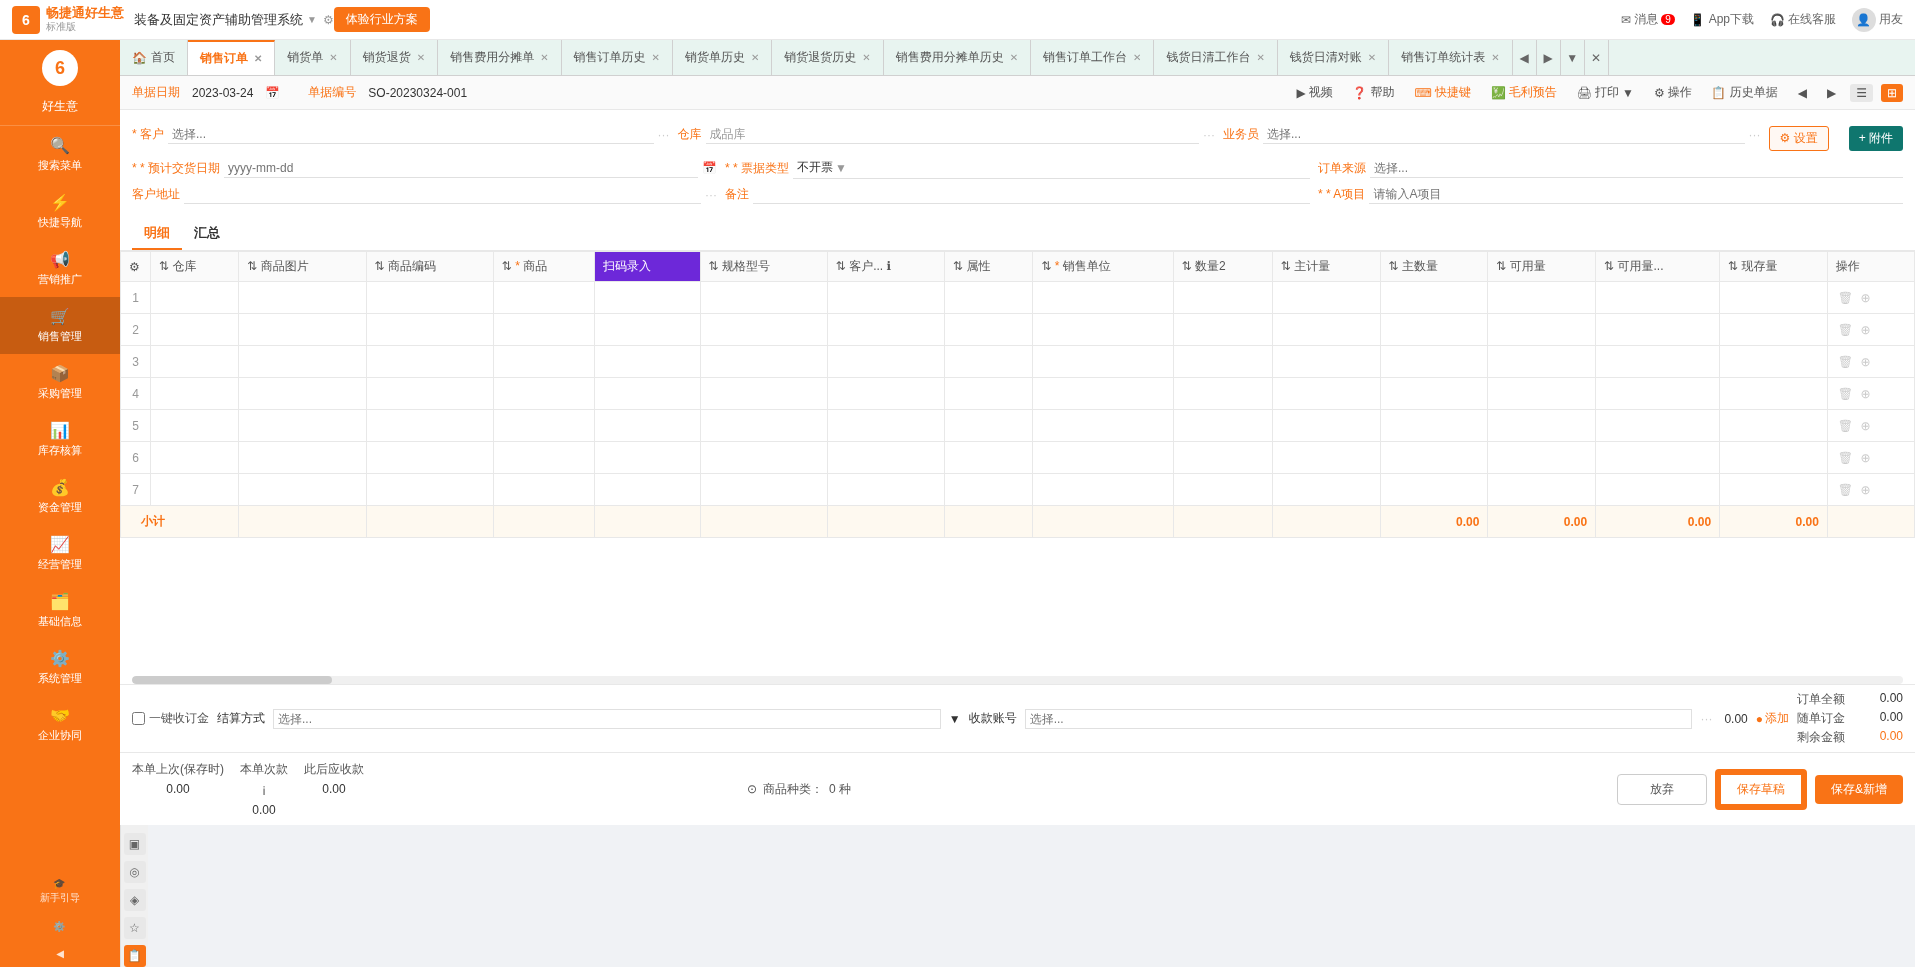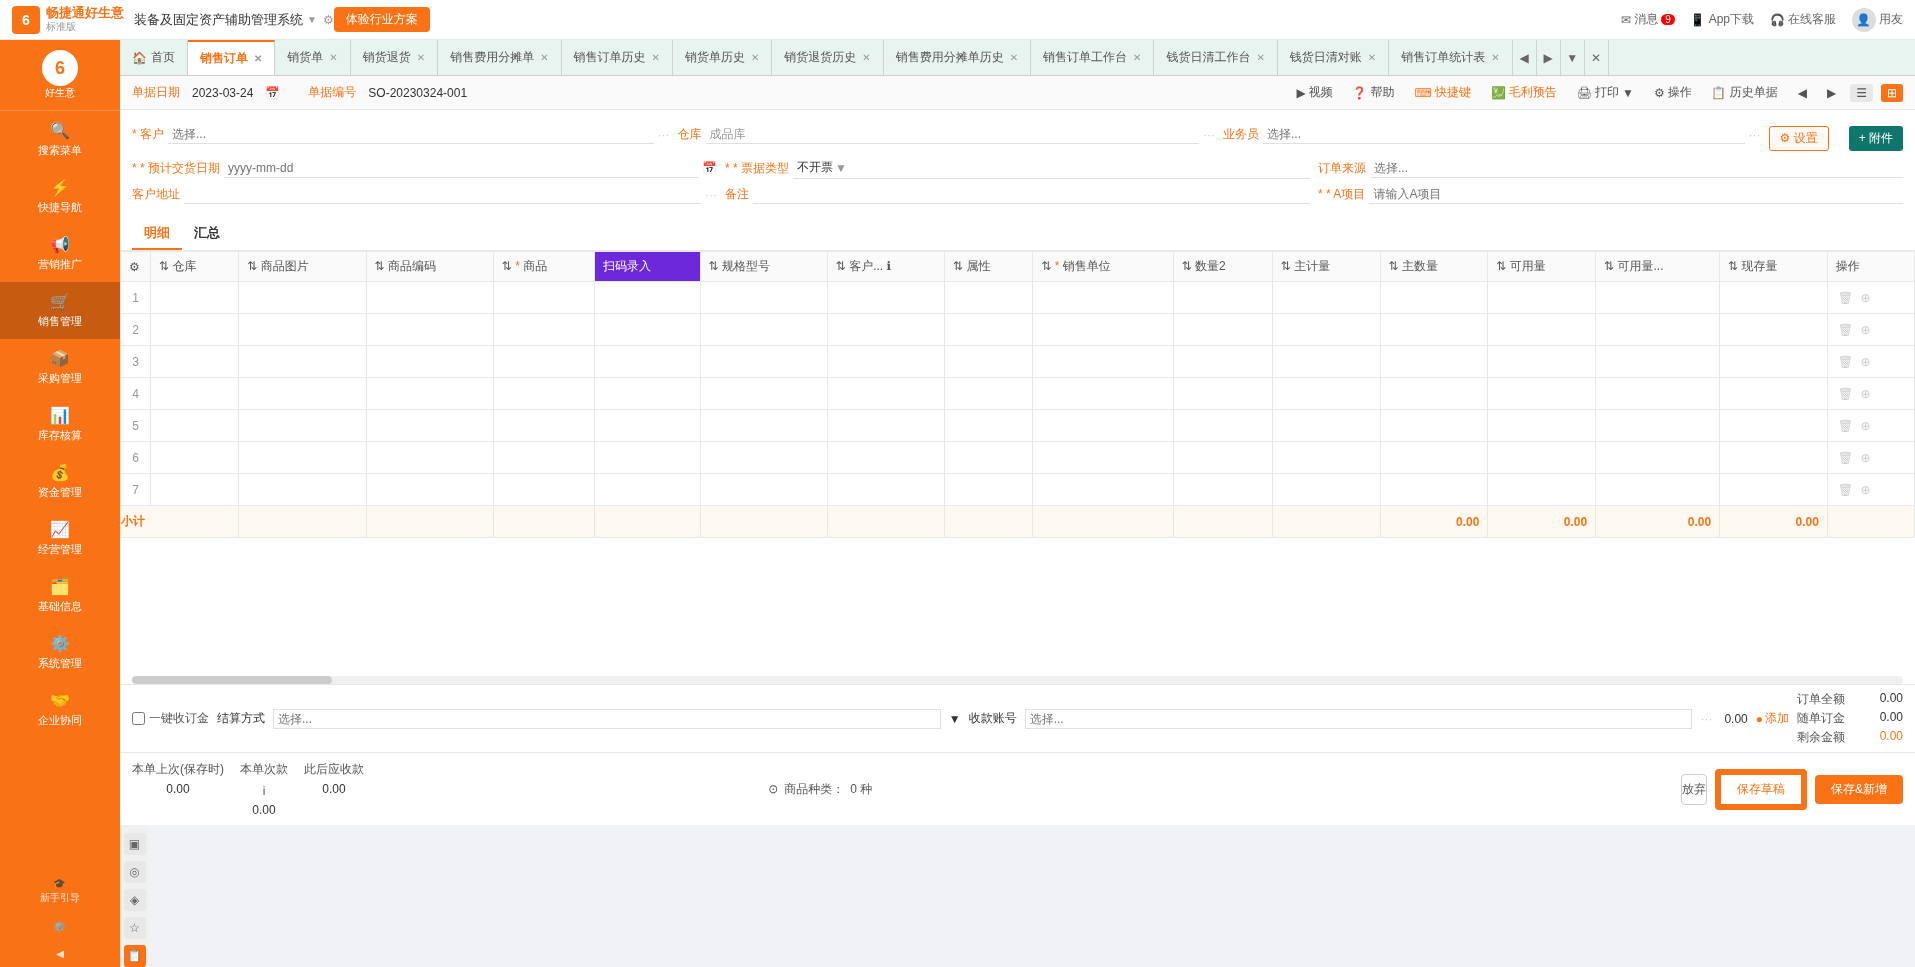--- a/index.html
+++ b/index.html
@@ -26,21 +26,21 @@
     .top-btn-orange { background: #f97316; color: white; border: none; padding: 4px 12px; border-radius: 4px; cursor: pointer; font-size: 12px; }
     .top-right { margin-left: auto; display: flex; align-items: center; gap: 16px; color: #666; font-size: 12px; }
     .top-right-item { display: flex; align-items: center; gap: 3px; cursor: pointer; }
     .badge { background: #f00; color: white; border-radius: 8px; padding: 0 4px; font-size: 10px; }
     .avatar { width: 24px; height: 24px; background: #ddd; border-radius: 50%; display: flex; align-items: center; justify-content: center; }
 
     
     .sidebar-logo-area { padding: 10px; display: flex; flex-direction: column; align-items: center; border-bottom: 1px solid rgba(255,255,255,0.2); }
     .sidebar-logo-circle { width: 36px; height: 36px; background: white; border-radius: 50%; display: flex; align-items: center; justify-content: center; }
     .sidebar-logo-circle span { color: #f97316; font-size: 18px; font-weight: bold; }
-    .sidebar-logo-label { color: white; font-size: 10px; margin-top: 0; }
+    .sidebar-logo-label { color: white; font-size: 12px; margin-top: 12px; }
     .sidebar-item { display: flex; flex-direction: column; align-items: center; padding: 10px 4px; color: white; cursor: pointer; font-size: 11px; gap: 3px; }
     .sidebar-item.active { background: rgba(0,0,0,0.2); }
     .sidebar-icon { font-size: 16px; }
     .sidebar-bottom { margin-top: auto; }
     .sidebar-bottom-item { display: flex; flex-direction: column; align-items: center; padding: 8px 4px; color: rgba(255,255,255,0.8); cursor: pointer; font-size: 10px; gap: 2px; }
 
     
     .tab-item { padding: 0 12px; height: 36px; display: flex; align-items: center; gap: 4px; cursor: pointer; font-size: 12px; color: #555; white-space: nowrap; border-right: 1px solid #d0d0d0; flex-shrink: 0; }
     .tab-item.active { background: white; color: #f97316; font-weight: bold; border-top: 2px solid #f97316; }
     .tab-item .close-x { color: #999; font-size: 10px; margin-left: 2px; }
@@ -89,21 +89,21 @@
     .bottom-stat { display: flex; align-items: center; gap: 4px; color: #555; font-size: 12px; flex-direction: column; }
     .bottom-stat-val { color: #333; }
     .order-summary { display: flex; flex-direction: column; align-items: flex-end; gap: 2px; font-size: 12px; }
     .order-summary-row { display: flex; gap: 8px; }
     .order-summary-label { color: #555; }
     .order-summary-val { color: #333; min-width: 50px; text-align: right; }
 
     
     .bottom-action-bar { padding: 8px 12px; border-top: 1px solid #e8e8e8; display: flex; align-items: center; background: #fff; flex-shrink: 0; }
     .bottom-left-stats { display: flex; gap: 16px; font-size: 12px; }
-    .btn-discard { border: 1px solid #ccc; background: white; padding: 6px 0; border-radius: 4px; cursor: pointer; color: #555; font-size: 12px; }
+    .btn-discard { border: 1px solid #ccc; background: white; padding: 6px 32px; border-radius: 4px; cursor: pointer; color: #555; font-size: 12px; }
     .btn-save-draft { border: 6px solid #f97316; background: white; padding: 6px 16px; border-radius: 4px; cursor: pointer; color: #f97316; font-size: 12px; }
     .btn-save-new { background: #f97316; color: white; padding: 6px 16px; border-radius: 4px; cursor: pointer; border: none; font-size: 12px; }
     .bottom-center { margin: 0 auto; display: flex; align-items: center; gap: 6px; font-size: 12px; color: #555; }
 
     
     .right-icon { width: 22px; height: 22px; background: #e8e8e8; border-radius: 3px; display: flex; align-items: center; justify-content: center; cursor: pointer; font-size: 12px; color: #666; }
     .right-icon.orange { background: #f97316; color: white; }
 
     .checkbox-label { display: flex; align-items: center; gap: 4px; cursor: pointer; font-size: 12px; color: #555; }
     .add-btn { color: #f97316; cursor: pointer; font-size: 12px; display: flex; align-items: center; gap: 2px; }
@@ -568,21 +568,21 @@
                 <td></td>
                 <td></td>
                 <td></td>
                 <td>
                   <span class="action-icon">🗑</span>
                   <span class="action-icon">⊕</span>
                 </td>
               </tr>
 
               <tr class="summary-row">
-                <td colspan="2" style="color:#f97316; font-weight:bold; padding-left:0;">小计</td>
+                <td colspan="2" style="color:#f97316; font-weight:bold; padding-left:20px;">小计</td>
                 <td></td>
                 <td></td>
                 <td></td>
                 <td></td>
                 <td></td>
                 <td></td>
                 <td></td>
                 <td></td>
                 <td></td>
                 <td></td>

